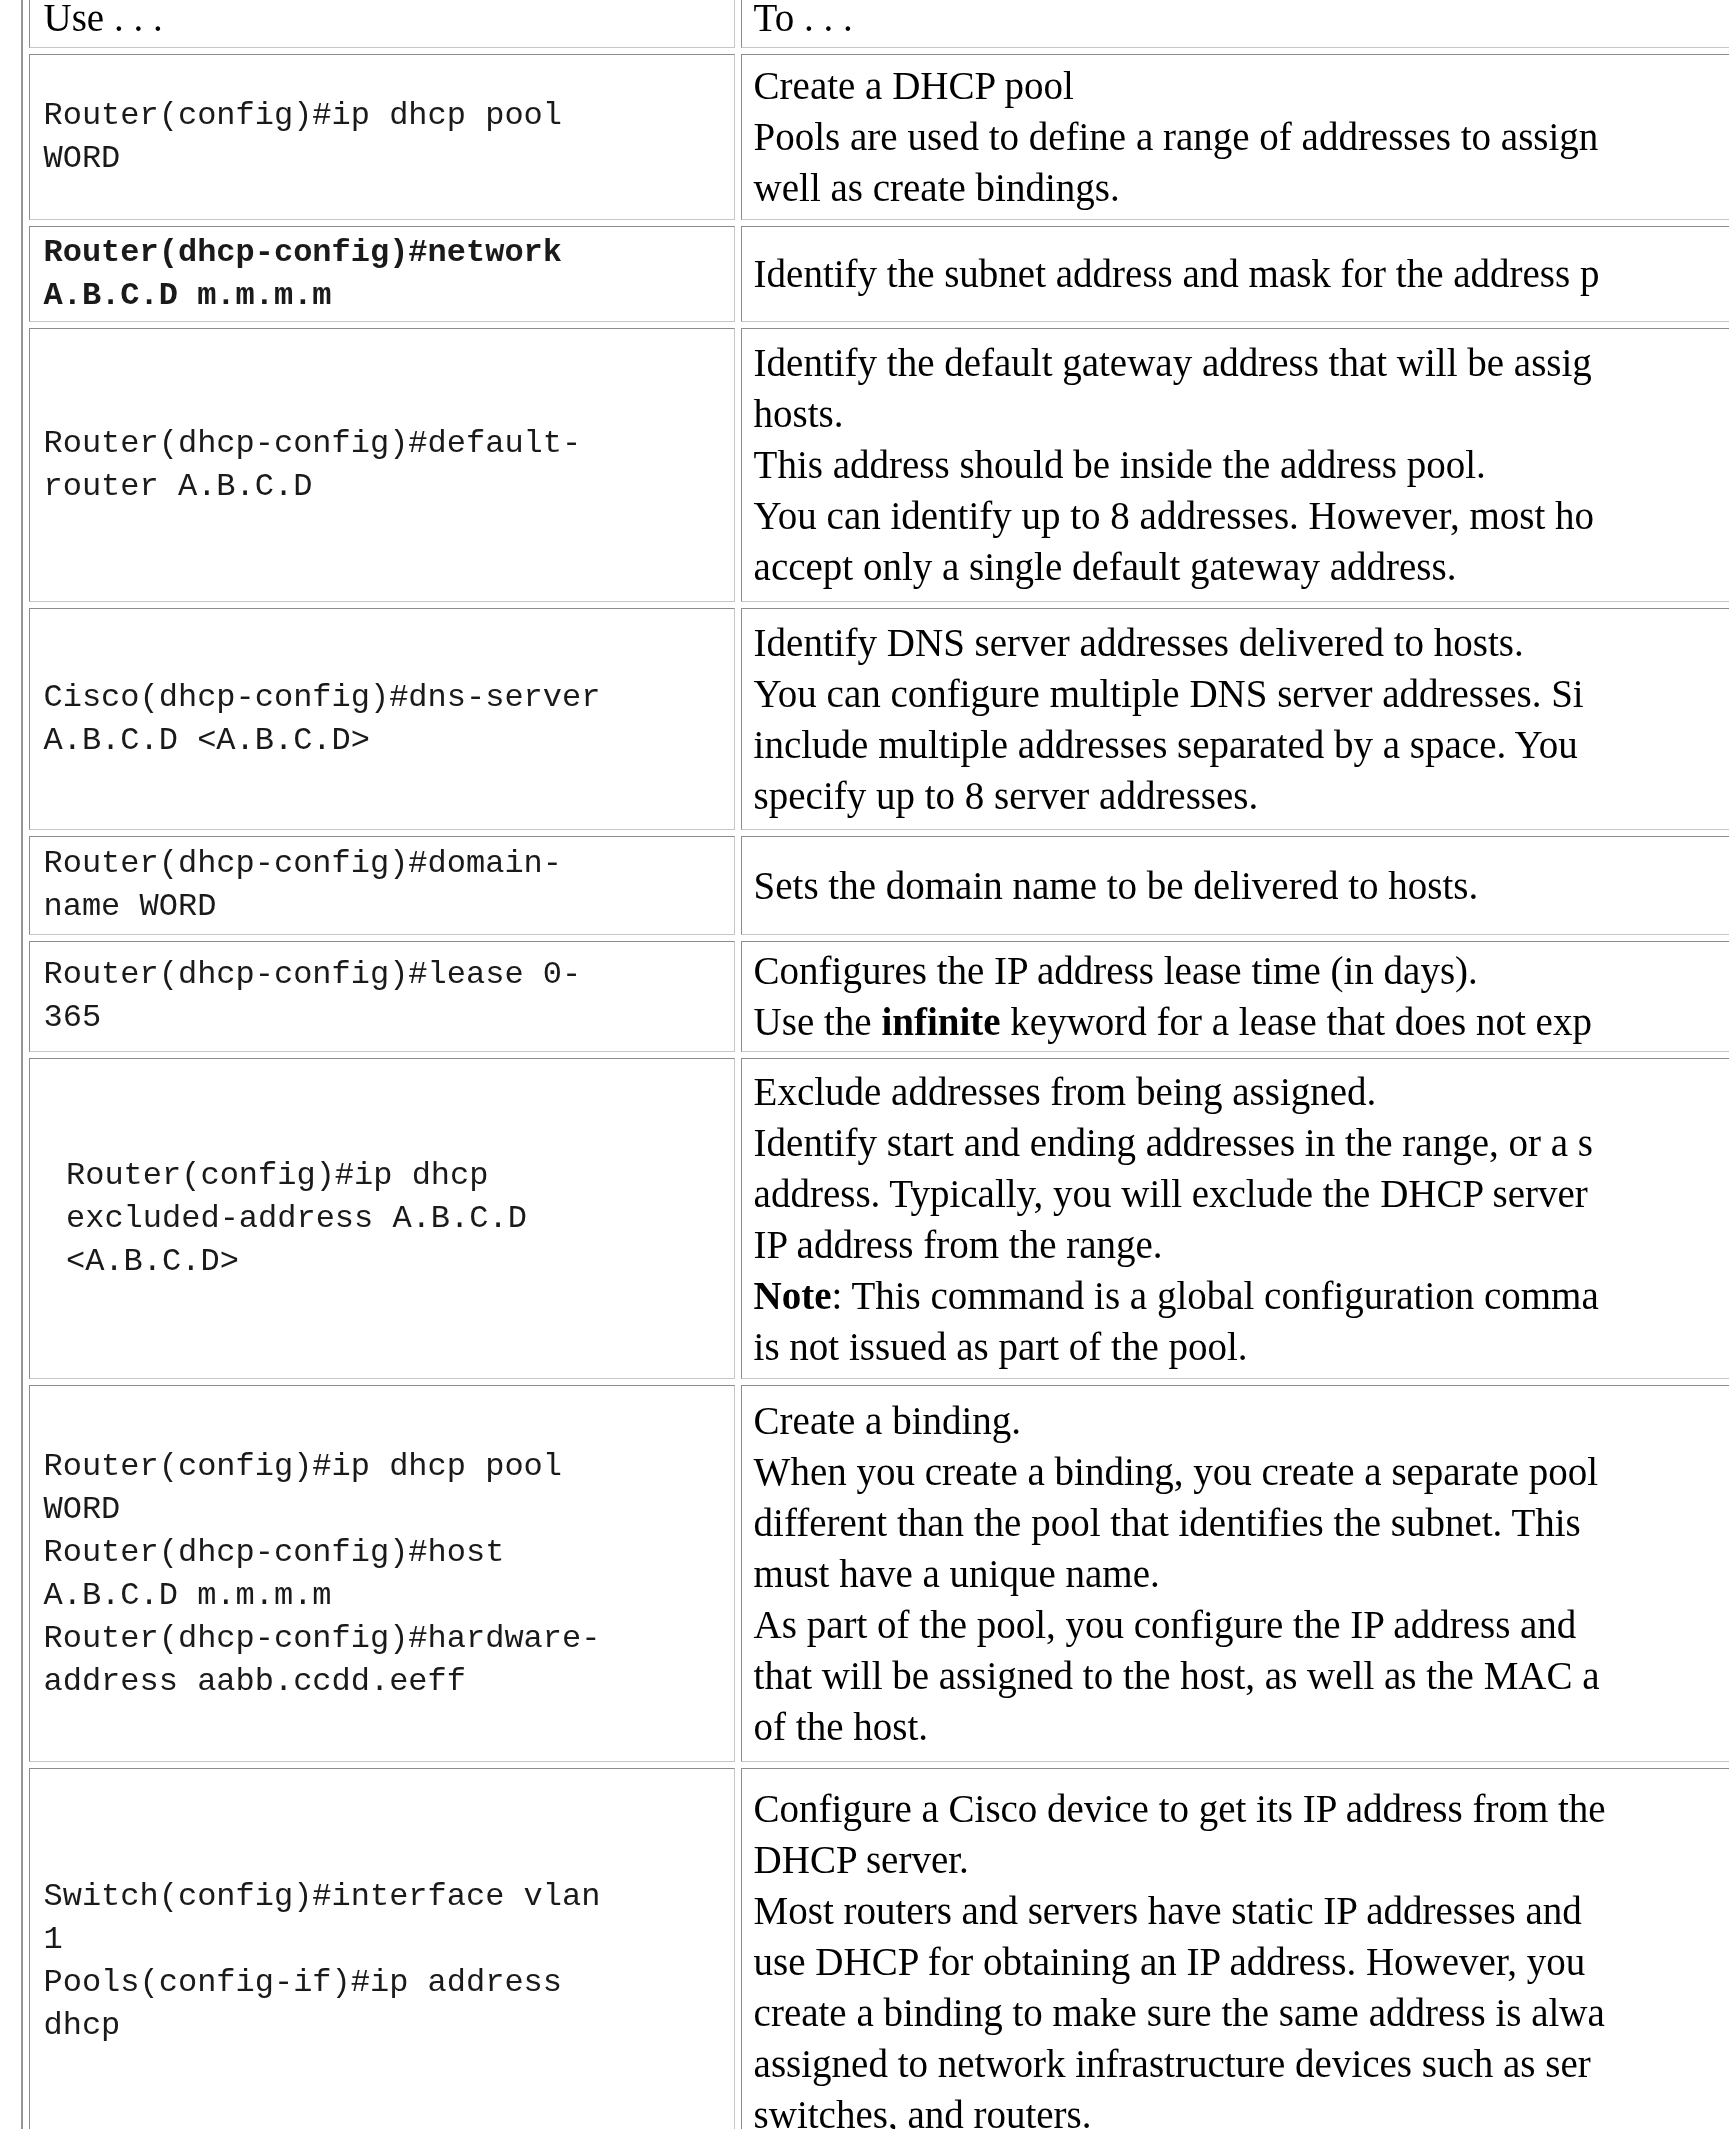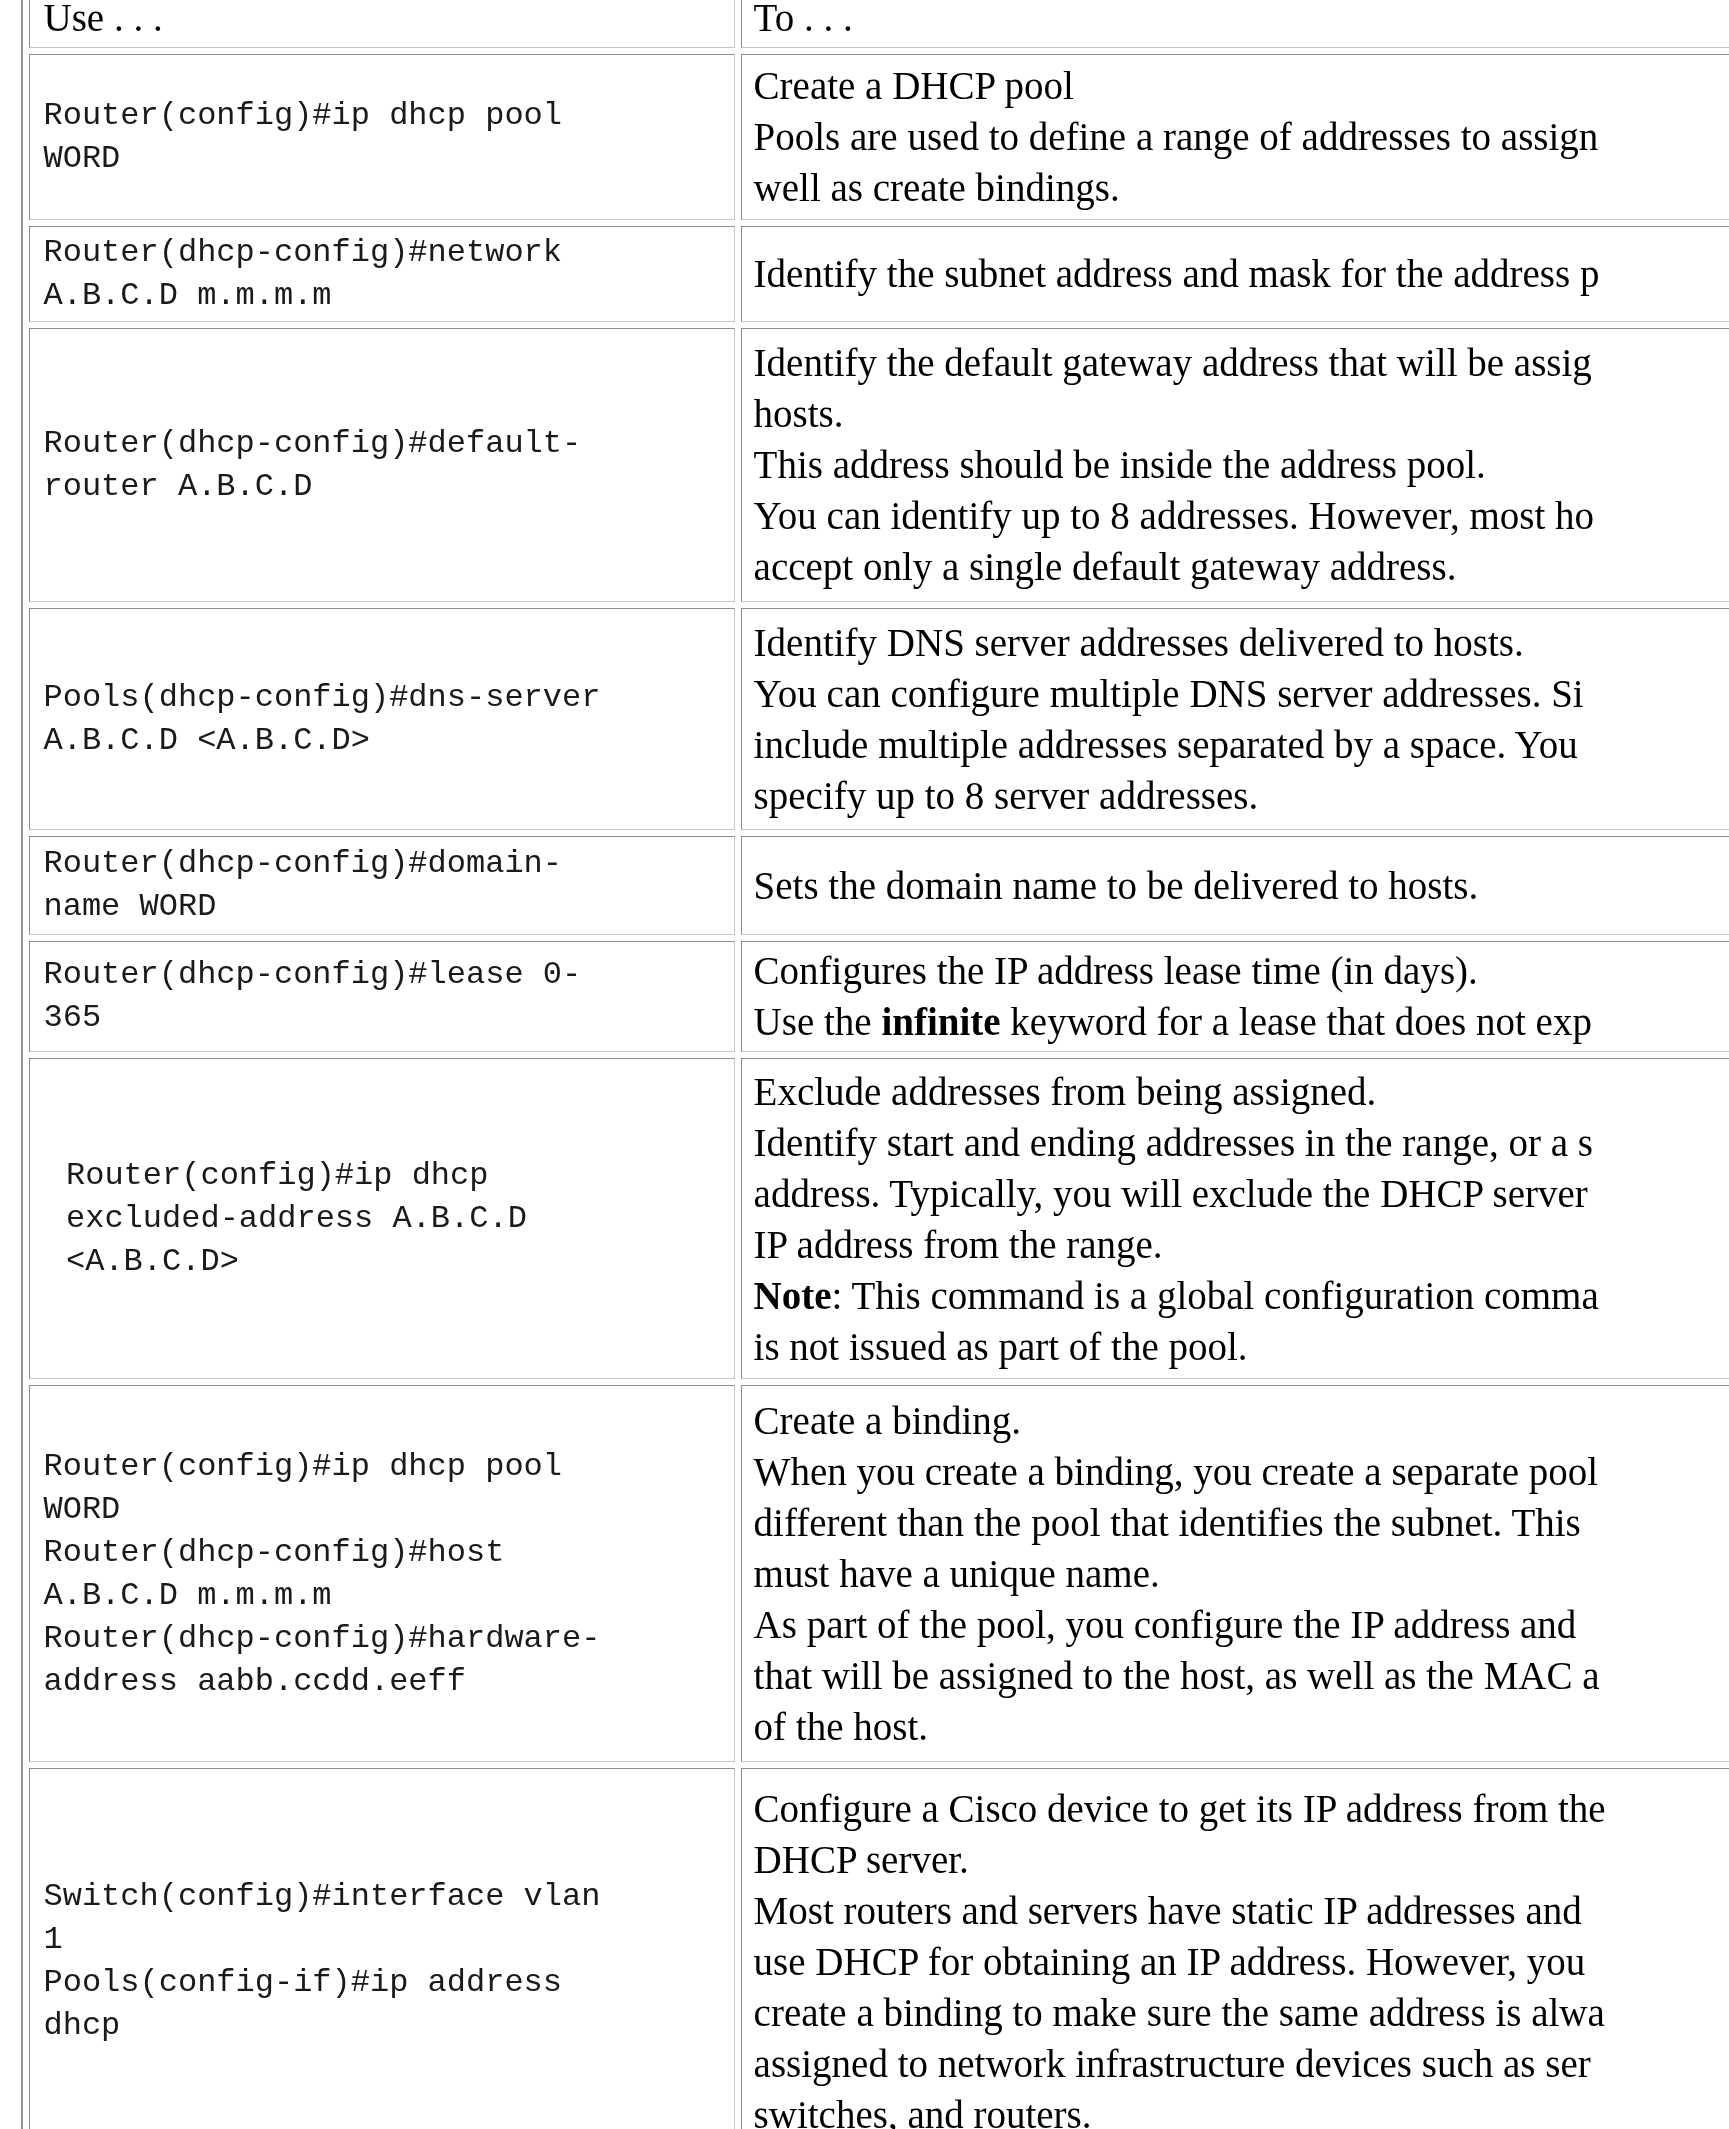--- a/index.html
+++ b/index.html
@@ -85,21 +85,21 @@
             <div class="cmd-line">Router(config)#ip dhcp pool</div>
             <div class="cmd-line">WORD</div>
           </td>
           <td class="cell desc" style="height: 166px;">
             <div class="desc-line">Create a DHCP pool</div>
             <div class="desc-line">Pools are used to define a range of addresses to assign</div>
             <div class="desc-line">well as create bindings.</div>
           </td>
         </tr>
         <tr>
-          <td class="cell cmd" style="height: 91px;">
+          <td class="cell cmd" style="height: 91px; font-weight: bold;">
             <div class="cmd-line">Router(dhcp-config)#network</div>
             <div class="cmd-line">A.B.C.D m.m.m.m</div>
           </td>
           <td class="cell desc" style="height: 91px;">
             <div class="desc-line">Identify the subnet address and mask for the address p</div>
           </td>
         </tr>
         <tr>
           <td class="cell cmd" style="height: 274px; margin-top: 36px;">
             <div class="cmd-line">Router(dhcp-config)#default-</div>
@@ -108,21 +108,21 @@
           <td class="cell desc" style="height: 274px;">
             <div class="desc-line">Identify the default gateway address that will be assig</div>
             <div class="desc-line">hosts.</div>
             <div class="desc-line">This address should be inside the address pool.</div>
             <div class="desc-line">You can identify up to 8 addresses. However, most ho</div>
             <div class="desc-line">accept only a single default gateway address.</div>
           </td>
         </tr>
         <tr>
           <td class="cell cmd" style="height: 222px;">
-            <div class="cmd-line">Pools(dhcp-config)#dns-server</div>
+            <div class="cmd-line">Cisco(dhcp-config)#dns-server</div>
             <div class="cmd-line">A.B.C.D &lt;A.B.C.D&gt;</div>
           </td>
           <td class="cell desc" style="height: 222px;">
             <div class="desc-line">Identify DNS server addresses delivered to hosts.</div>
             <div class="desc-line">You can configure multiple DNS server addresses. Si</div>
             <div class="desc-line">include multiple addresses separated by a space. You</div>
             <div class="desc-line">specify up to 8 server addresses.</div>
           </td>
         </tr>
         <tr>

